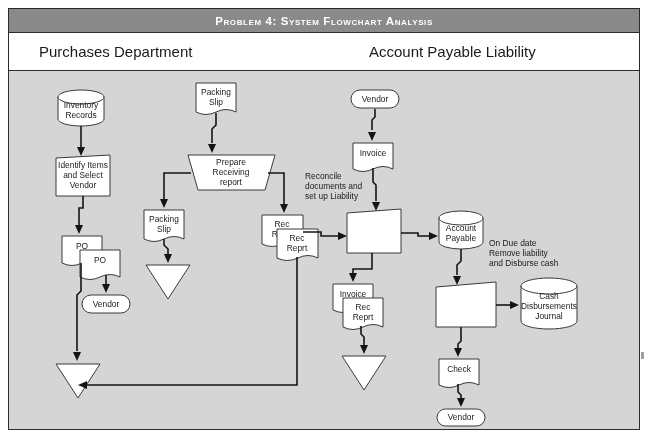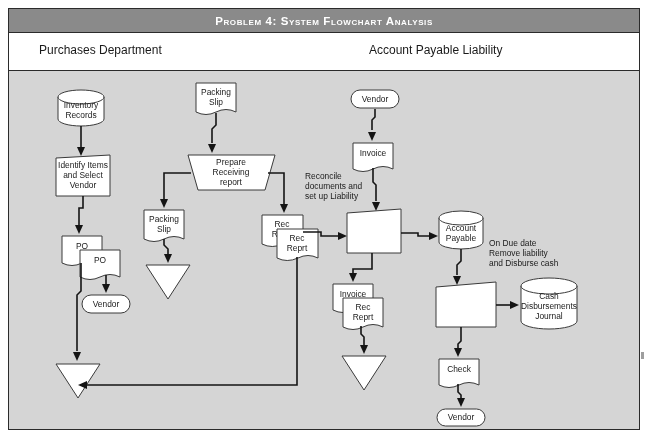--- a/index.html
+++ b/index.html
@@ -39,21 +39,21 @@
   }
   #dept-band{
     position:absolute;left:9px;top:33px;
     width:630px;height:38px;
     background:#ffffff;
     border-bottom:1px solid #2b2b2b;
     box-sizing:border-box;
   }
   .dept-label{
     position:absolute;top:10px;
-    font-size:12px;color:#1a1a1a;
+    font-size:15px;color:#1a1a1a;
     white-space:nowrap;
   }
   #canvas{
     position:absolute;left:9px;top:71px;
     width:630px;height:358px;
     background:#d5d5d5;
     overflow:hidden;
   }
   #canvas svg{display:block;}
 

